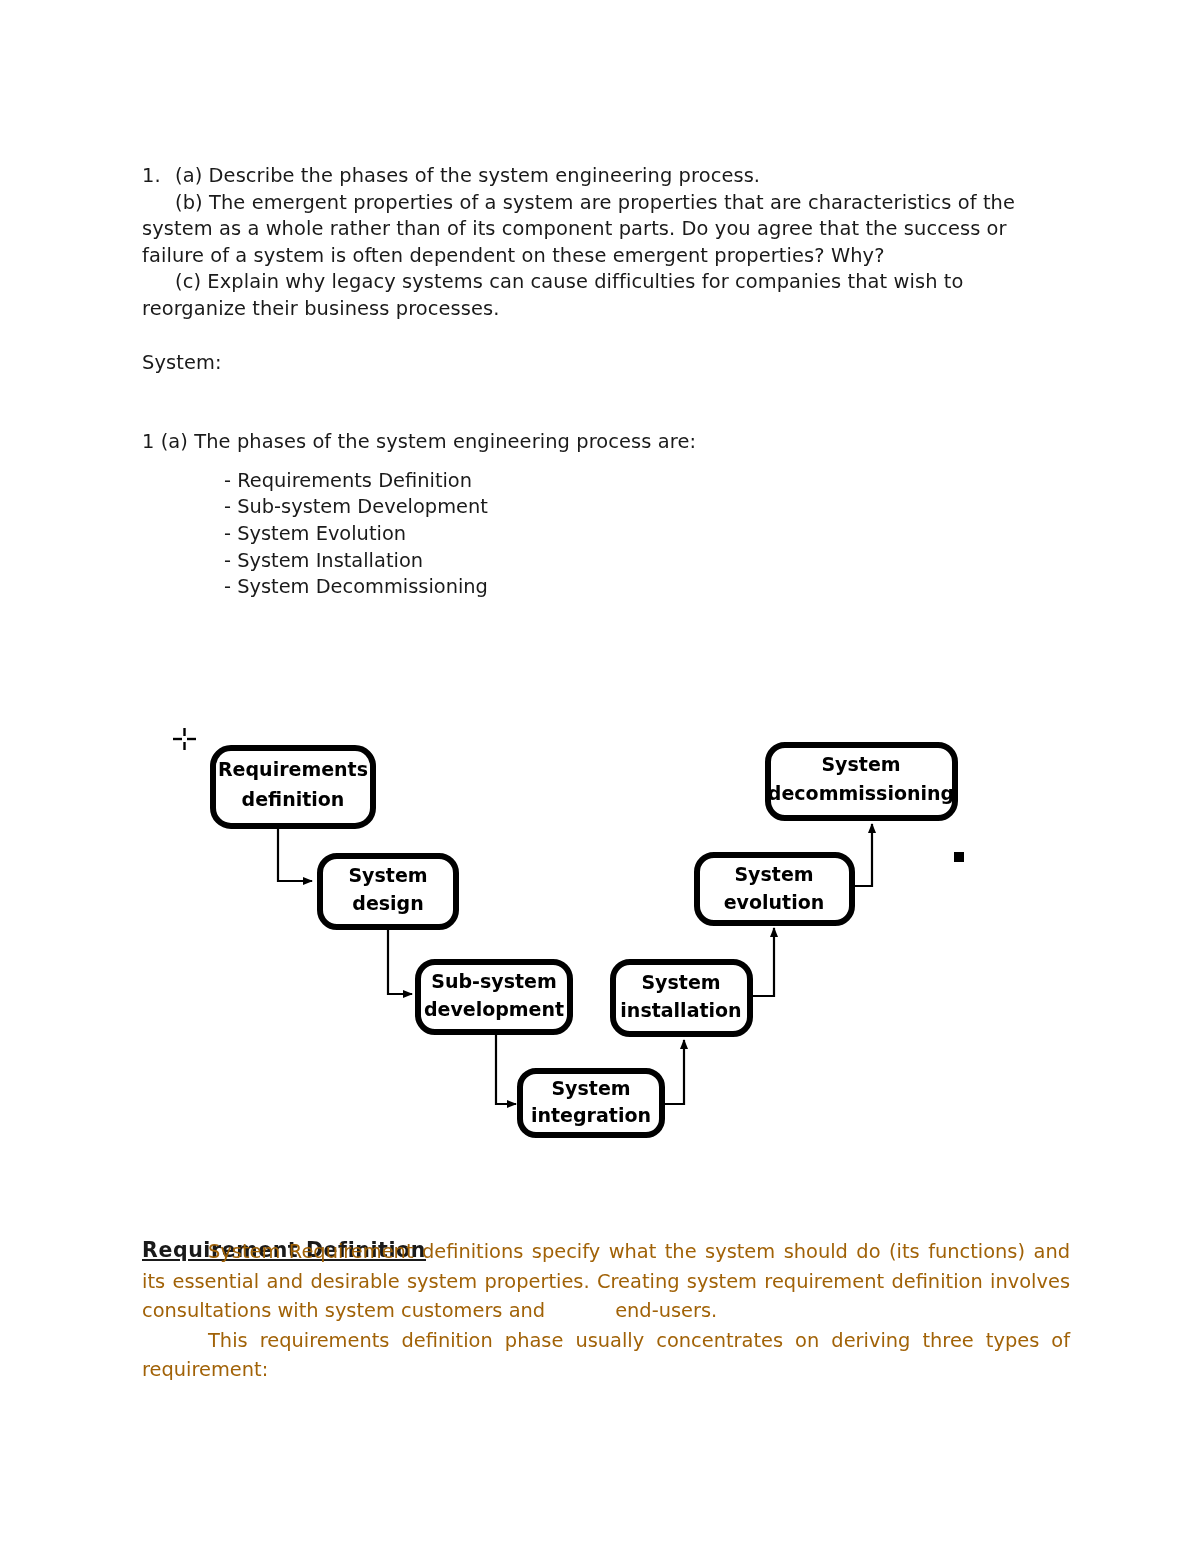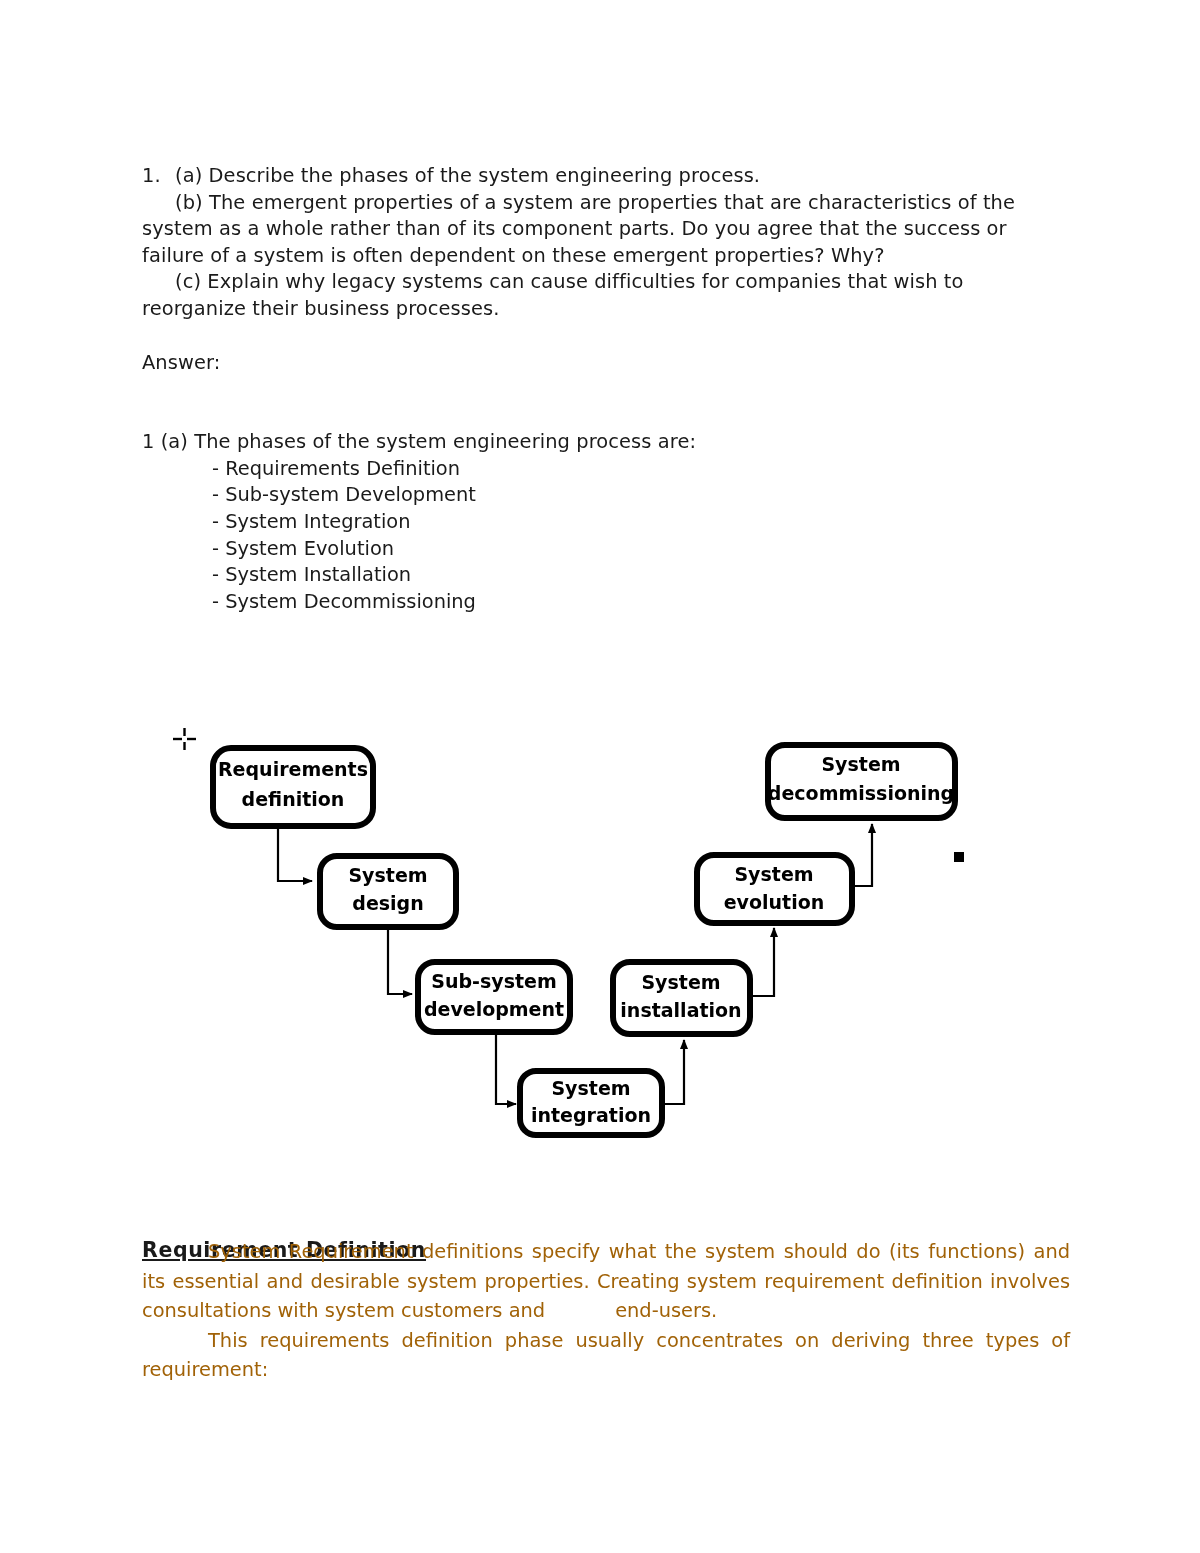--- a/index.html
+++ b/index.html
@@ -40,21 +40,21 @@
   }
   .q-num { display: inline-block; width: 33px; }
   .q-indent { display: inline-block; width: 33px; }
 
   .spacer-sm { height: 26px; }
   .spacer-md { height: 27px; }
 
   .answer-label { font-size: 19.4px; line-height: 26.6px; color:#1a1a1a; }
 
   .phase-list {
-    margin: 0;
+    margin: 12px;
     padding: 0;
     list-style: none;
   }
   .phase-list li {
     font-size: 19.4px;
     line-height: 26.6px;
     color: #1a1a1a;
     padding-left: 70px;
   }
 
@@ -112,31 +112,30 @@
   <div class="textcol">
 
     <p class="para"><span class="q-num">1.</span><span>(a)</span> <span>Describe the phases of the system engineering process.</span></p>
 
     <p class="para"><span class="q-indent"></span><span>(b)</span> <span>The emergent properties of a system are properties that are characteristics of the system as a whole rather than of its component parts. Do you agree that the success or failure of a system is often dependent on these emergent properties? Why?</span></p>
 
     <p class="para"><span class="q-indent"></span><span>(c)</span> <span>Explain why legacy systems can cause difficulties for companies that wish to reorganize their business processes.</span></p>
 
     <div class="spacer-md"></div>
 
-    <p class="para answer-label">Answer:</p>
+    <p class="para answer-label">System:</p>
 
     <div class="spacer-md"></div>
     <div class="spacer-sm"></div>
 
     <p class="para">1 (a) The phases of the system engineering process are:</p>
 
     <ul class="phase-list">
       <li>- Requirements Definition</li>
       <li>- Sub-system Development</li>
-      <li>- System Integration</li>
       <li>- System Evolution</li>
       <li>- System Installation</li>
       <li>- System Decommissioning</li>
     </ul>
   </div>
 
   <div class="diagram">
     <svg width="840" height="440" viewBox="0 0 840 440" xmlns="http://www.w3.org/2000/svg">
       <defs>
         <marker id="arrowFilled" markerWidth="11" markerHeight="11" refX="9" refY="4" orient="auto" markerUnits="userSpaceOnUse">

